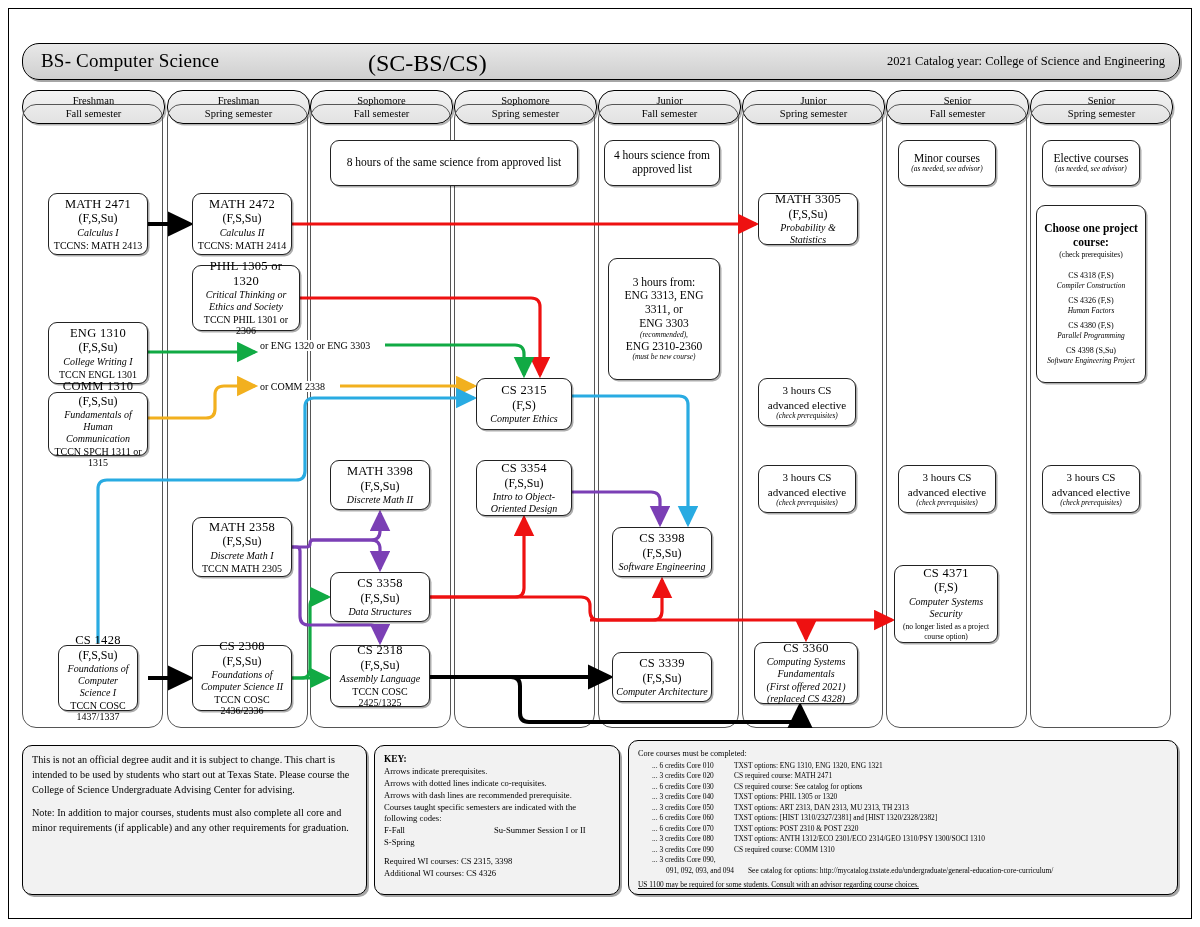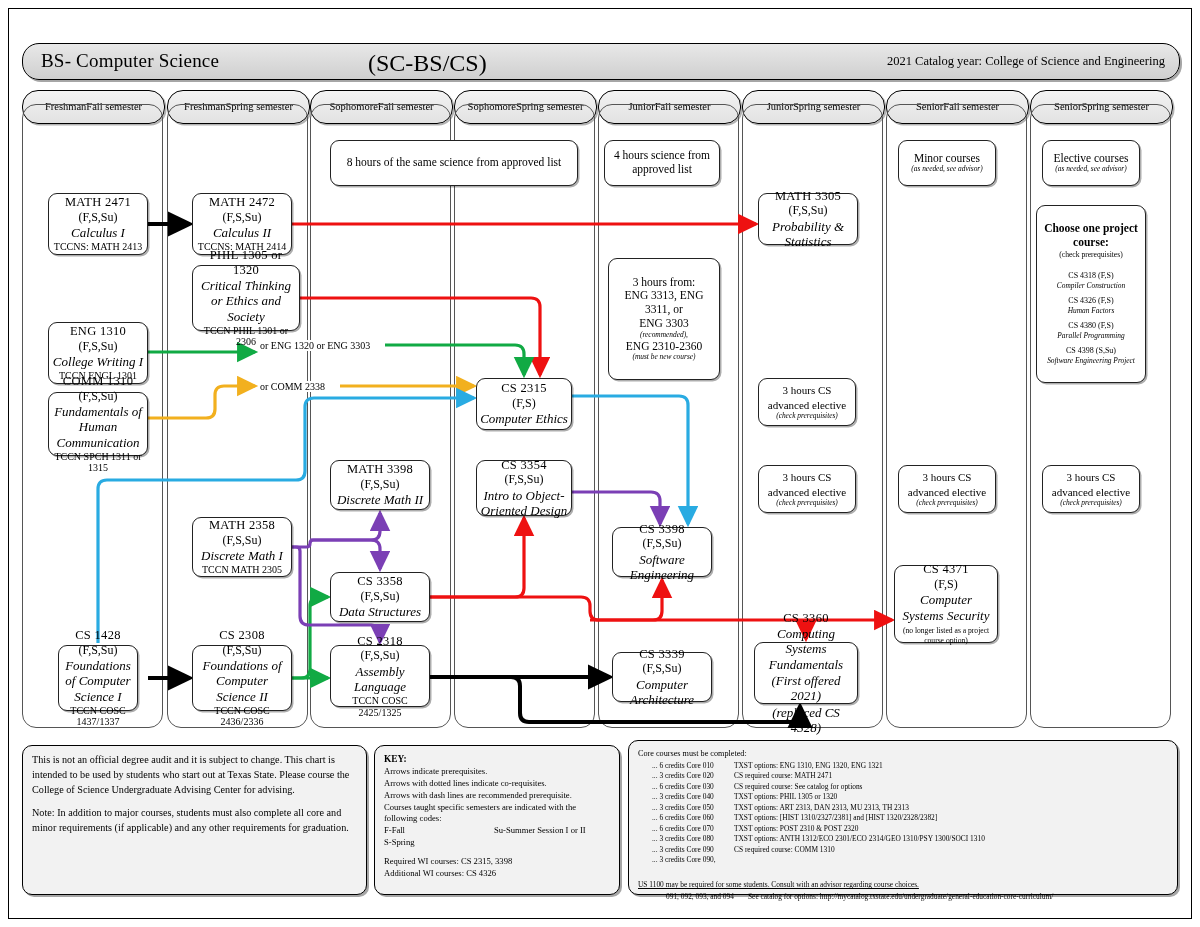--- a/index.html
+++ b/index.html
@@ -18,35 +18,35 @@
             box-shadow:2px 2px 0 rgba(0,0,0,.35);}
   .title-main{position:absolute;left:18px;top:6px;font-size:19px;letter-spacing:.2px;}
   .title-code{position:absolute;left:345px;top:6px;font-size:24px;}
   .title-right{position:absolute;right:14px;top:10px;font-size:12.5px;}
 
   
   .semhdr{position:absolute;top:90px;height:32px;
           border:1.2px solid #000;border-radius:16px;
           background:linear-gradient(#f3f3f3,#e2e2e2);
           box-shadow:1.5px 1.5px 0 rgba(0,0,0,.3);
-          display:flex;flex-direction:row;align-items:center;justify-content:center;
+          display:flex;flex-direction:column;align-items:center;justify-content:center;
           font-size:10.5px;line-height:1.25;text-align:center;}
 
   
   .lane{position:absolute;top:104px;height:624px;
         border:1.1px solid #555;border-radius:14px;box-sizing:border-box;}
 
   
   .box{position:absolute;border:1.1px solid #222;border-radius:9px;background:#fff;
        box-shadow:1.5px 1.5px 0 rgba(0,0,0,.32);
        display:flex;flex-direction:column;align-items:center;justify-content:center;
        text-align:center;box-sizing:border-box;padding:2px 3px;z-index:6;}
   .box .code{font-size:12.5px;line-height:1.15;letter-spacing:.3px;}
   .box .term{font-size:12px;line-height:1.2;}
-  .box .name{font-size:13px;font-style:italic;line-height:1.18;margin-top:1px;}
+  .box .name{font-size:10px;font-style:italic;line-height:1.18;margin-top:1px;}
   .box .tccn{font-size:10px;line-height:1.15;margin-top:1px;}
   .box .note{font-size:7.6px;line-height:1.3;margin-top:3px;}
   .box .hdr{font-size:11.5px;line-height:1.2;}
   .box .sub{font-size:7.4px;font-style:italic;line-height:1.2;}
 
   .generic{font-size:11px;line-height:1.3;}
 
   
   .proj .ptitle{font-size:11.5px;font-weight:bold;line-height:1.2;}
   .proj .pnote{font-size:7.6px;line-height:1.3;margin-bottom:5px;}
@@ -64,21 +64,21 @@
   .notebox p:last-child{margin-bottom:0;}
   .keybox{font-size:8.6px;line-height:1.38;}
   .keybox .kt{font-weight:bold;font-size:9.4px;}
   .keybox .gap{height:7px;}
 
   .corebox{font-size:7.4px;line-height:1.42;}
   .corebox .chead{font-size:8.2px;margin-bottom:1px;}
   .corerow{display:flex;}
   .corerow .c1{width:96px;padding-left:14px;box-sizing:border-box;}
   .corerow .c2{flex:1;}
-  .coreurl{padding-left:40px;margin-top:26px;}
+  .coreurl{padding-left:40px;}
   .corefoot{position:absolute;left:9px;bottom:3px;font-size:7.4px;
             text-decoration:underline;}
 
   svg.edges{position:absolute;left:0;top:0;width:1200px;height:927px;
             pointer-events:none;z-index:4;}
 </style>
 </head>
 <body>
 
 <div id="root">

